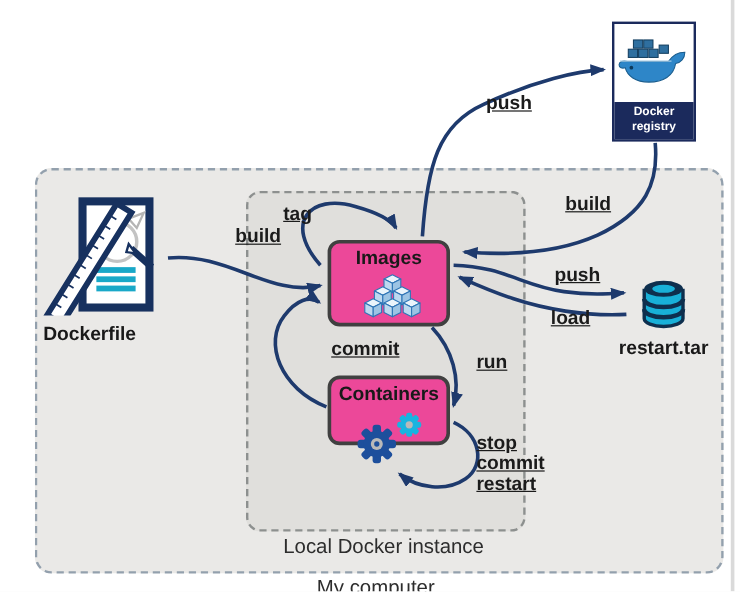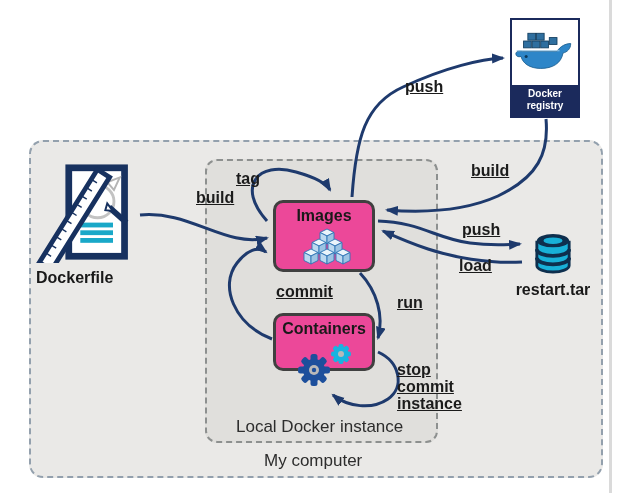--- a/index.html
+++ b/index.html
@@ -6,21 +6,21 @@
   html,body { margin:0; padding:0; background:#ffffff; }
   body { font-family:"Liberation Sans", sans-serif; }
   .canvas { position:relative; width:617px; height:493px; background:#ffffff; overflow:hidden; }
 
   
   .outer-box { position:absolute; left:29px; top:140px; width:574px; height:338px;
     background:#eae9e7; border:2px dashed #93a0ad; border-radius:14px; }
   .inner-box { position:absolute; left:205px; top:159px; width:233px; height:284px;
     background:#e0dfdc; border:2px dashed #8d908f; border-radius:12px; }
 
-  .caption { position:absolute; font-size:17px; color:#2d2d2d; white-space:nowrap; }
+  .caption { position:absolute; font-size:17px; color:#2d2d2d; white-space:nowrap;margin-top:29px; }
   #inner-caption { left:236px; top:417px; }
   #outer-caption { left:264px; top:451px; }
 
   
   .node { position:absolute; background:#ec4899; border:3px solid #404040; border-radius:10px; }
   #images-node { left:273px; top:200px; width:102px; height:72px; }
   #containers-node { left:273px; top:313px; width:102px; height:58px; }
   .node-title { font-weight:bold; font-size:16px; color:#191919; text-align:center; margin-top:4px; }
   .node-icon { position:absolute; }
   #images-cubes { left:21px; top:24px; }
@@ -212,17 +212,17 @@
   <div class="lbl" id="lbl-tag">tag</div>
   <div class="lbl" id="lbl-push">push</div>
   <div class="lbl" id="lbl-pull">build</div>
   <div class="lbl" id="lbl-save">push</div>
   <div class="lbl" id="lbl-load">load</div>
   <div class="lbl" id="lbl-commit">commit</div>
   <div class="lbl" id="lbl-run">run</div>
   <div class="lbl" id="lbl-stop-group">
     <div>stop</div>
     <div>commit</div>
-    <div>instance</div>
+    <div>restart</div>
   </div>
 
   <div class="page-edge"></div>
 </div>
 
 </body></html>

